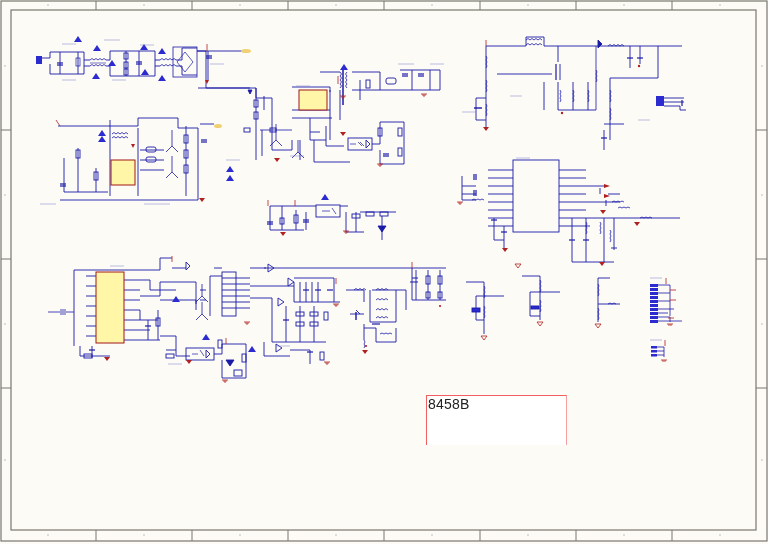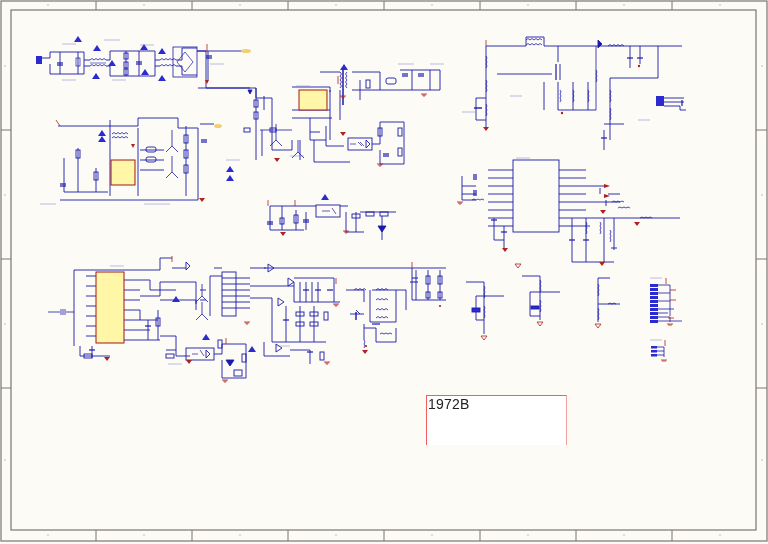--- a/index.html
+++ b/index.html
@@ -464,15 +464,15 @@
         <line x1="462" y1="112" x2="476" y2="112"></line>
         <line x1="638" y1="120" x2="650" y2="120"></line>
     <line x1="650" y1="278" x2="662" y2="278"></line>
         <line x1="650" y1="340" x2="662" y2="340"></line>
     <line x1="40" y1="204" x2="56" y2="204"></line>
         <line x1="144" y1="204" x2="170" y2="204"></line>
   </g>
 </svg>
 
   <div class="title-block">
-    <span class="title-text">1972B</span>
+    <span class="title-text">8458B</span>
   </div>
 </div>
 
 </body></html>

